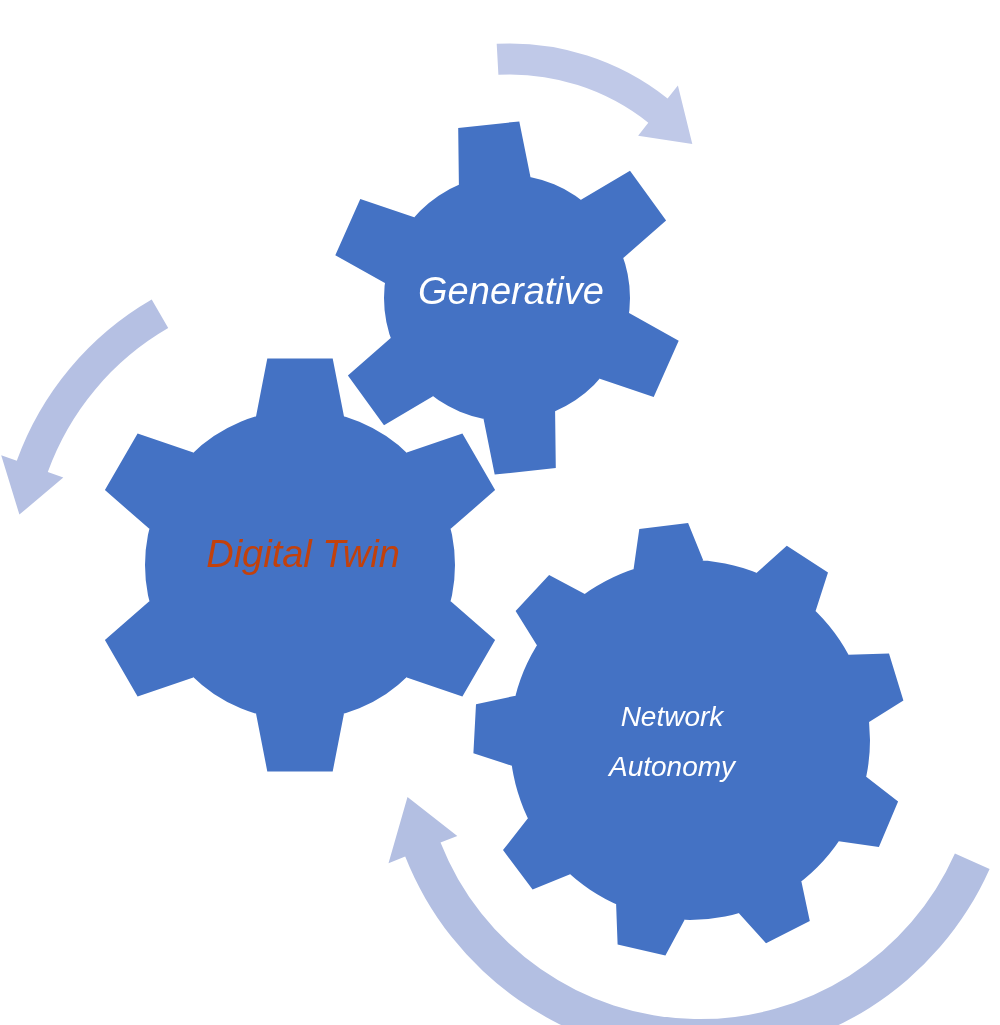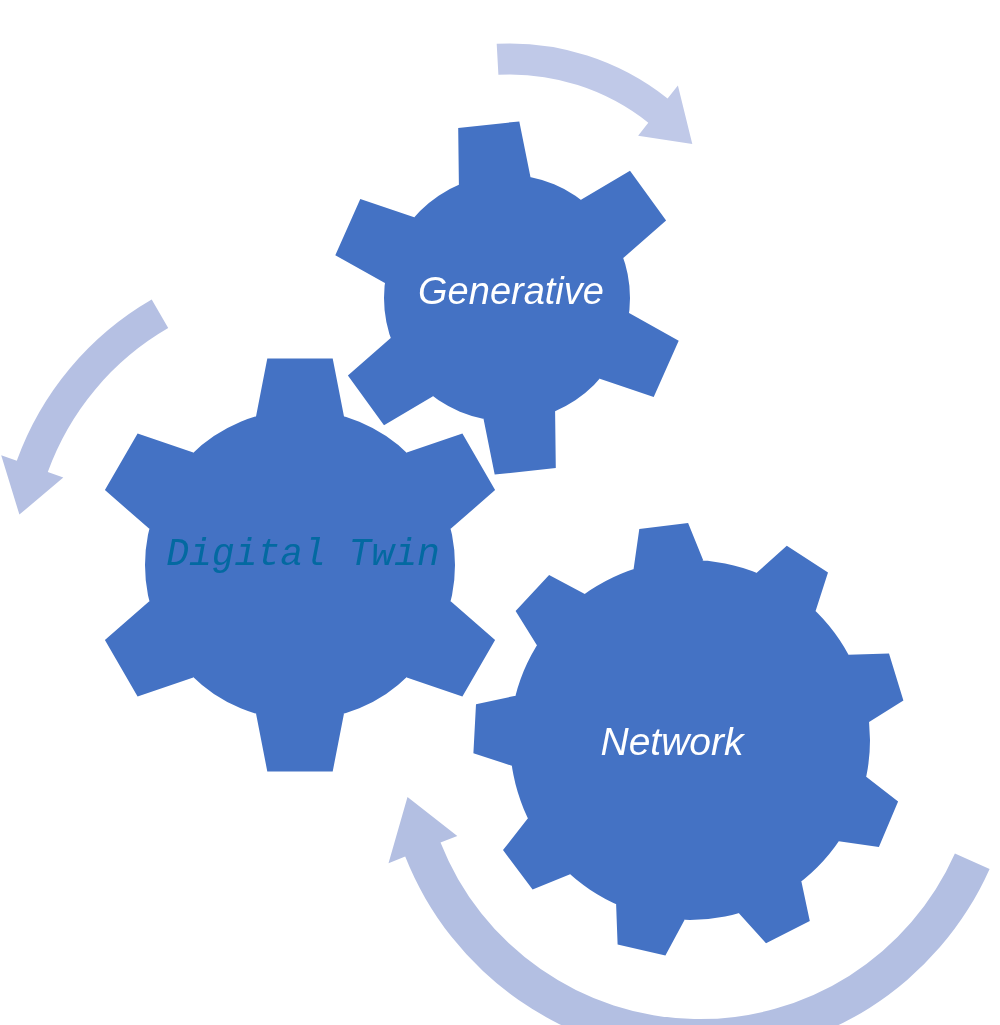--- a/index.html
+++ b/index.html
@@ -25,41 +25,42 @@
     position: absolute;
     transform: translate(-50%, -50%);
     font-style: italic;
     font-weight: normal;
     color: #ffffff;
     text-align: center;
     white-space: nowrap;
     pointer-events: none;
   }
   .f38 { font-size: 38px; line-height: 45px; }
-  .f40 { font-size: 39px; line-height: 50px; }
+  .f40 { font-size: 28px; line-height: 50px; }
 </style>
 </head>
 <body>
 
 <div class="stage" style="background: rgb(255, 255, 255); margin-top: 40px;">
 
   <svg width="1000" height="1025" viewBox="0 0 1000 1025">
     <path id="arrow-0" d="M 496.7 3.8 A 253.5 253.5 0 0 1 667.6 58.5 L 677.9 45.5 L 692.3 104.0 L 638.1 95.7 L 648.3 82.7 A 222.5 222.5 0 0 0 498.4 34.8 Z" fill="#C0C9E8"></path>
     <path id="arrow-1" d="M 151.7 259.6 A 306.5 306.5 0 0 0 16.8 420.8 L 1.2 415.2 L 19.4 474.6 L 63.3 437.6 L 47.8 432.0 A 273.5 273.5 0 0 1 168.2 288.1 Z" fill="#B5C0E3"></path>
     <path id="arrow-2" d="M 989.6 828.9 A 317 317 0 0 1 405.2 816.6 L 388.5 823.2 L 407.5 756.9 L 457.3 796.0 L 440.5 802.6 A 279 279 0 0 0 954.9 813.5 Z" fill="#B3BFE2"></path>
     <path id="gear-0" d="M 630 258 A 123 123 0 1 1 384 258 A 123 123 0 1 1 630 258 Z M 458.9 144.8 L 458.2 87.9 L 519.3 81.4 L 530.5 137.3 Z M 581.0 159.8 L 630.0 130.7 L 666.1 180.4 L 623.3 218.0 Z M 629.1 273.0 L 678.7 300.8 L 653.7 357.0 L 599.8 338.7 Z M 555.1 371.2 L 555.8 428.1 L 494.7 434.6 L 483.5 378.7 Z M 433.0 356.2 L 384.0 385.3 L 347.9 335.6 L 390.7 298.0 Z M 384.9 243.0 L 335.3 215.2 L 360.3 159.0 L 414.2 177.3 Z" fill="#4472C4"></path>
     <path id="gear-1" d="M 455 525 A 155 155 0 1 1 145 525 A 155 155 0 1 1 455 525 Z M 256.0 376.4 L 267.3 318.6 L 332.7 318.6 L 344.0 376.4 Z M 406.7 412.6 L 462.4 393.5 L 495.1 450.1 L 450.7 488.8 Z M 450.7 561.2 L 495.1 599.9 L 462.4 656.5 L 406.7 637.4 Z M 344.0 673.6 L 332.7 731.4 L 267.3 731.4 L 256.0 673.6 Z M 193.3 637.4 L 137.6 656.5 L 104.9 599.9 L 149.3 561.2 Z M 149.3 488.8 L 104.9 450.1 L 137.6 393.5 L 193.3 412.6 Z" fill="#4472C4"></path>
     <path id="gear-2" d="M 870 700 A 180 180 0 1 1 510 700 A 180 180 0 1 1 870 700 Z M 633.6 529.1 L 639.3 489.0 L 688.1 483.0 L 703.3 520.5 Z M 756.7 532.8 L 786.8 505.8 L 828.0 532.6 L 815.6 571.1 Z M 848.6 614.8 L 889.0 613.5 L 903.4 660.5 L 869.1 682.0 Z M 866.2 736.7 L 898.1 761.6 L 878.9 806.9 L 838.8 801.3 Z M 801.4 841.4 L 809.8 881.0 L 766.0 903.3 L 738.9 873.2 Z M 684.5 879.9 L 665.4 915.6 L 617.6 904.6 L 616.1 864.1 Z M 570.1 834.3 L 532.6 849.4 L 503.0 810.1 L 527.9 778.2 Z M 511.9 725.8 L 473.4 713.2 L 476.0 664.2 L 515.5 655.7 Z M 536.9 605.3 L 515.6 570.9 L 549.1 535.0 L 584.8 553.9 Z" fill="#4472C4"></path>
   </svg>
 
   <div class="label f38" style="left: 511px; top: 251px; color: rgb(255, 255, 255);">
     <div>Generative</div>
   </div>
 
-  <div class="label f38" style="left: 303px; top: 514px; color: #0369a1; font-family: Liberation Mono, monospace;">
+  <div class="label f38" style="left: 303px; top: 514px; color: #c2410c;">
     <div>Digital Twin</div>
   </div>
 
   <div class="label f40" style="left: 672px; top: 702px; color: rgb(255, 255, 255);">
     <div>Network</div>
+    <div>Autonomy</div>
   </div>
 
 </div>
 
 </body></html>

